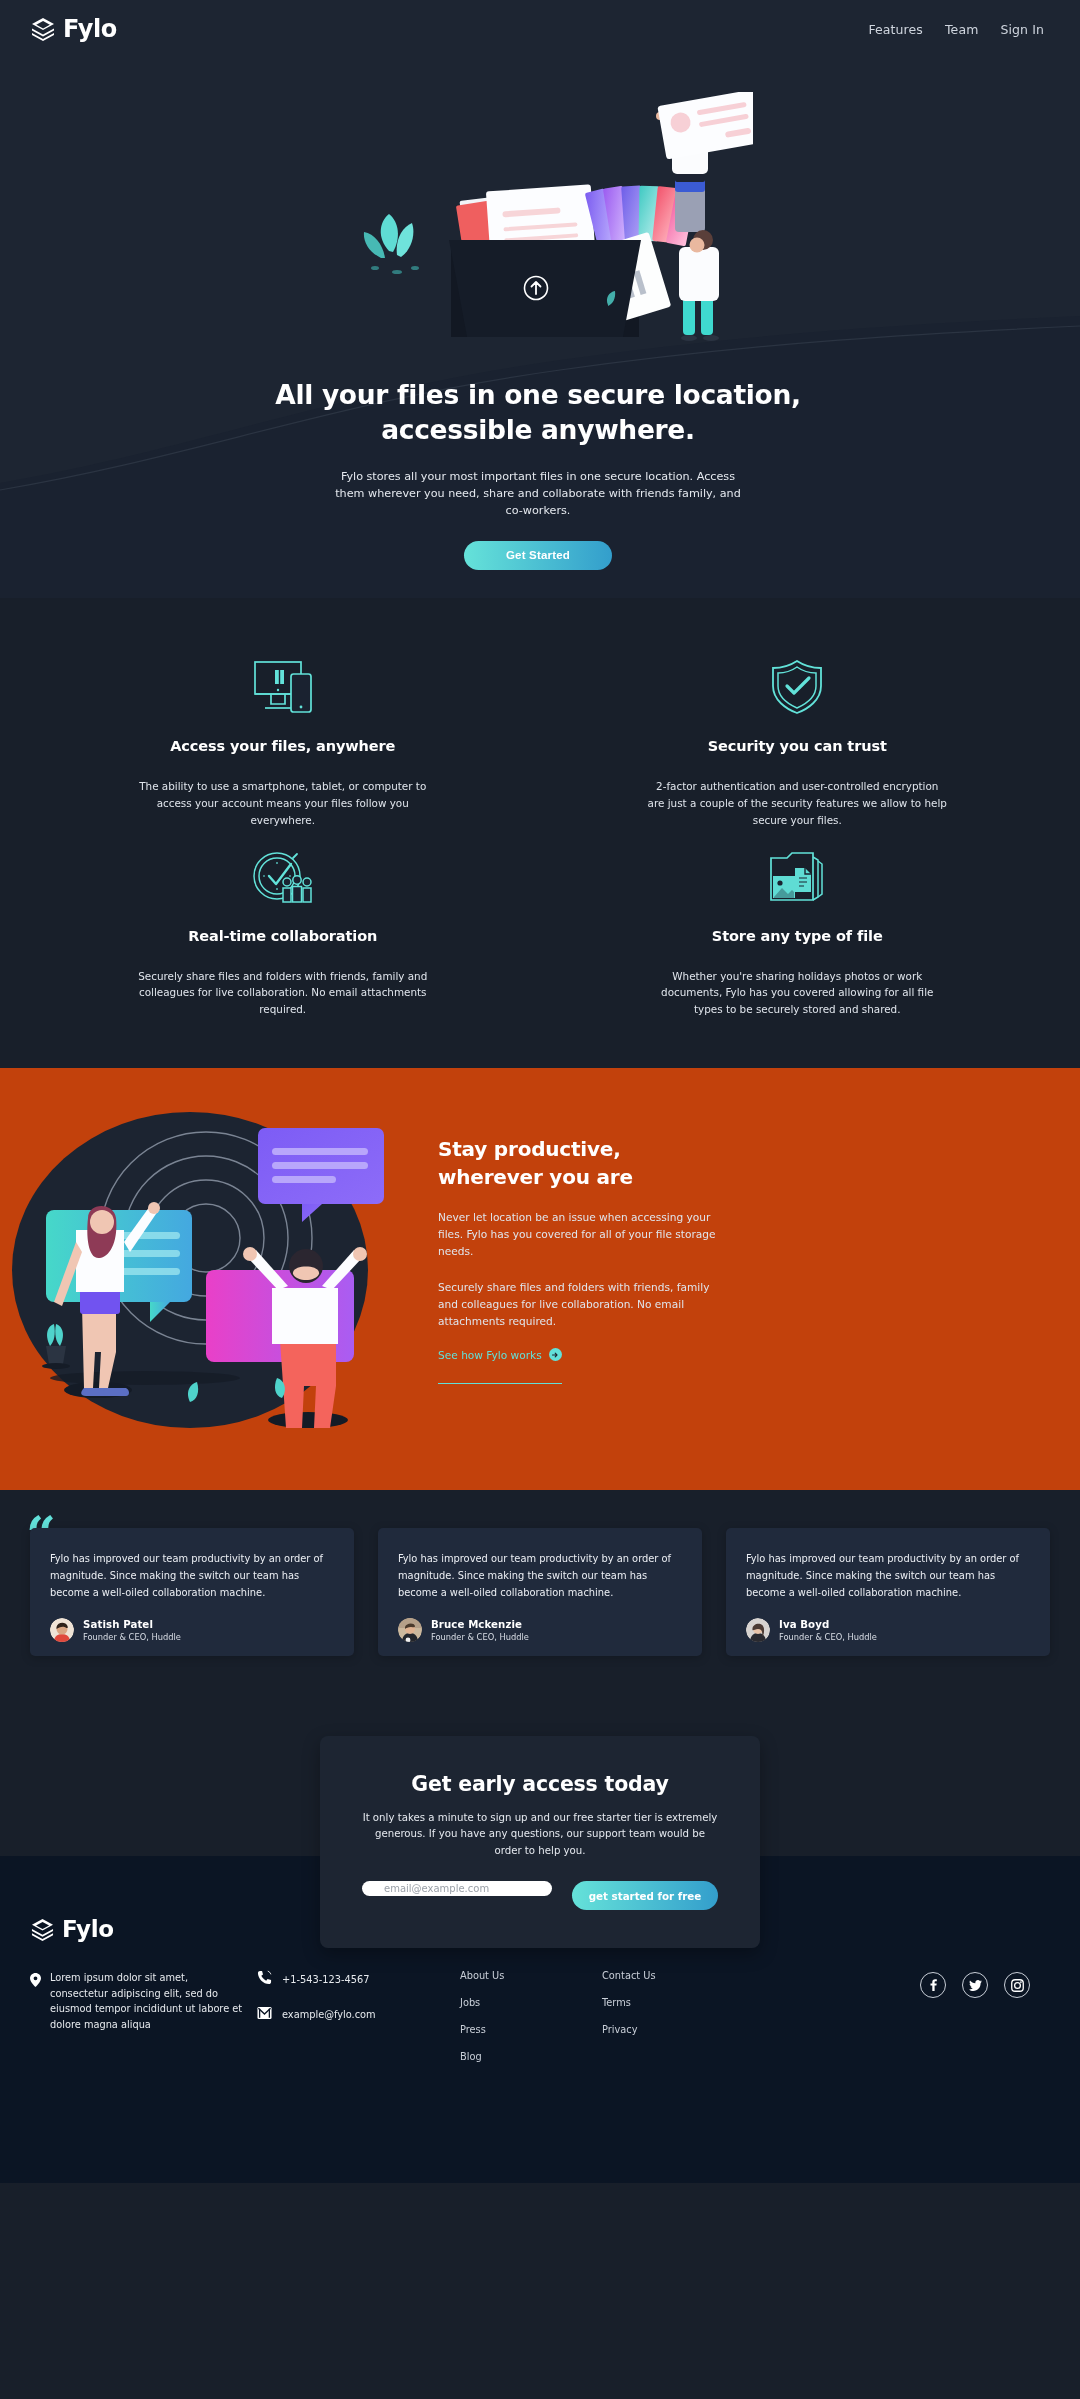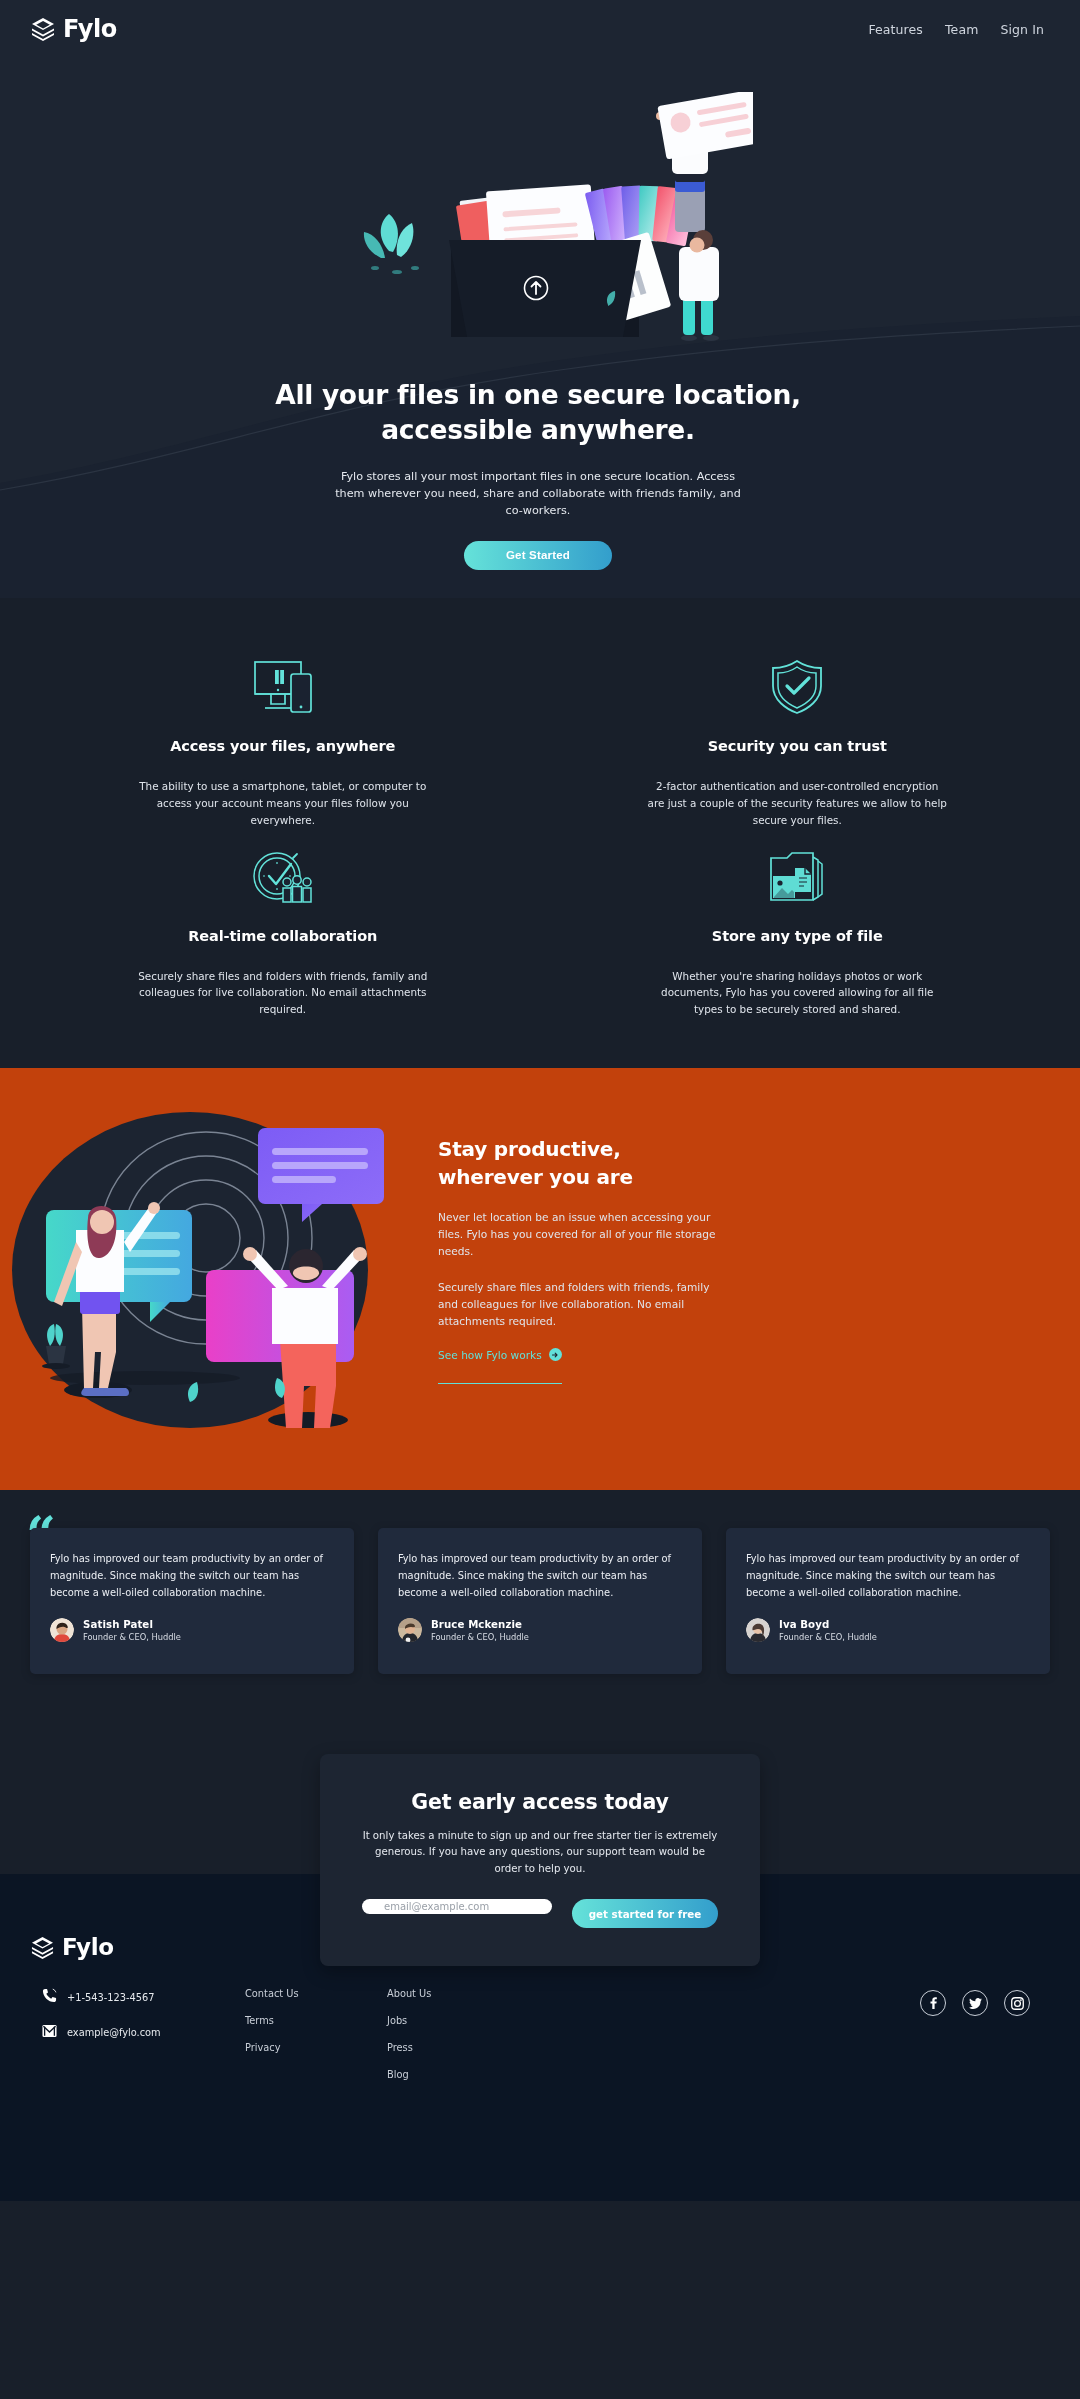--- a/index.html
+++ b/index.html
@@ -147,21 +147,21 @@
     font-weight:700;
     line-height:1;
     letter-spacing:-2px;
     z-index:1;
   }
   .tcards{ display:flex; gap:24px; position:relative; z-index:2; }
   .tcard{
     flex:1;
     background:#202a3c;
     border-radius:5px;
-    padding:22px 20px 32px;
+    padding:22px 20px 14px;
     box-shadow:0 2px 10px rgba(0,0,0,.22);
   }
   .tcard p.quote{
     font-size:9.9px; line-height:1.72; color:#eceff4;
   }
   .tperson{ display:flex; align-items:center; gap:9px; margin-top:17px; }
   .avatar{
     width:24px;height:24px;border-radius:50%;flex:0 0 24px;overflow:hidden;
   }
   .tname{ font-size:10.2px; font-weight:700; color:#fff; letter-spacing:.1px;}
@@ -637,20 +637,28 @@
       <svg width="25" height="23" viewBox="0 0 26 24">
         <path d="M13 1 L24 7 L13 13 L2 7 Z" fill="#fff"></path>
         <path d="M13 1 L24 7 L13 13 L2 7 Z" fill="#0b1524" transform="scale(0.62) translate(8.1,5.6)"></path>
         <path d="M2 11.5 L13 17.5 L24 11.5 L24 13.5 L13 19.5 L2 13.5 Z" fill="#fff"></path>
         <path d="M2 16 L13 22 L24 16 L24 18 L13 24 L2 18 Z" fill="#fff"></path>
       </svg>
       <span class="logo-text">Fylo</span>
     </div>
 
     <div class="footer-cols">
+      <div class="fcol-loc">
+        <span class="pin">
+          <svg width="11" height="14" viewBox="0 0 11 14">
+              <path d="M5.5 0 C2.5 0 0 2.4 0 5.3 C0 9.2 5.5 14 5.5 14 C5.5 14 11 9.2 11 5.3 C11 2.4 8.5 0 5.5 0 Z M5.5 7.2 A1.9 1.9 0 1 1 5.5 3.4 A1.9 1.9 0 1 1 5.5 7.2 Z" fill="#ffffff"></path>
+            </svg>
+        </span>
+        <p>Lorem ipsum dolor sit amet, consectetur adipiscing elit, sed do eiusmod tempor incididunt ut labore et dolore magna aliqua</p>
+      </div>
 
       <div class="fcol-contact">
         <div class="fcontact-row">
           <span>
             <svg width="15" height="15" viewBox="0 0 16 16">
                 <path d="M3.2 1 C2 1 1 2 1 3.2 C1 9.2 6.8 15 12.8 15 C14 15 15 14 15 12.8 L15 10.6 L11.2 9.6 L9.8 11.4 C7.7 10.4 5.6 8.3 4.6 6.2 L6.4 4.8 L5.4 1 Z" fill="#ffffff"></path>
                 <path d="M11.5 1.2 c 1.6 0.6 2.8 1.8 3.3 3.4" stroke="#ffffff" stroke-width="1" fill="none"></path>
               </svg>
           </span>
           <span class="txt">+1-543-123-4567</span>
@@ -661,30 +669,30 @@
                 <rect x="0.5" y="0.5" width="15" height="13" rx="1.5" fill="#ffffff"></rect>
                 <path d="M1.5 2 L8 8 L14.5 2" stroke="#0b1524" stroke-width="1.5" fill="none"></path>
                 <path d="M2.8 2.5 L2.8 12 M13.2 2.5 L13.2 12" stroke="#0b1524" stroke-width="1.4"></path>
               </svg>
           </span>
           <span class="txt">example@fylo.com</span>
         </div>
       </div>
 
       <div class="flinks">
-        <a href="#">Contact Us</a>
-        <a href="#">Terms</a>
-        <a href="#">Privacy</a>
-      </div>
-
-      <div class="flinks">
         <a href="#">About Us</a>
         <a href="#">Jobs</a>
         <a href="#">Press</a>
         <a href="#">Blog</a>
+      </div>
+
+      <div class="flinks">
+        <a href="#">Contact Us</a>
+        <a href="#">Terms</a>
+        <a href="#">Privacy</a>
       </div>
 
       <div class="fsocial">
         <a class="soc" href="#">
           <svg width="12" height="12" viewBox="0 0 12 12">
               <path d="M7.6 12 V6.6 H9.4 L9.7 4.5 H7.6 V3.2 C7.6 2.6 7.8 2.2 8.7 2.2 H9.8 V0.3 C9.6 0.3 8.9 0.2 8.1 0.2 C6.4 0.2 5.3 1.2 5.3 3 V4.5 H3.5 V6.6 H5.3 V12 Z" fill="#ffffff"></path>
             </svg>
         </a>
         <a class="soc" href="#">
           <svg width="13" height="11" viewBox="0 0 14 12">

